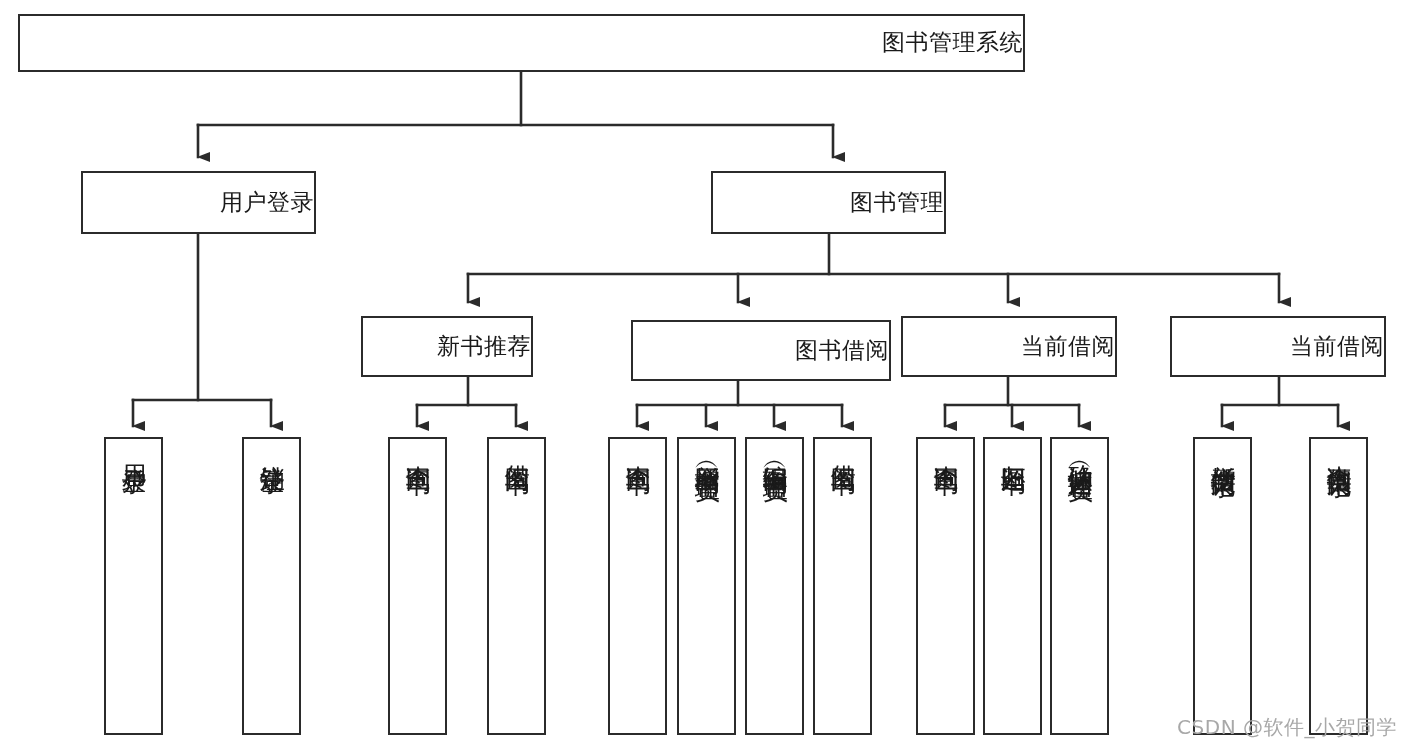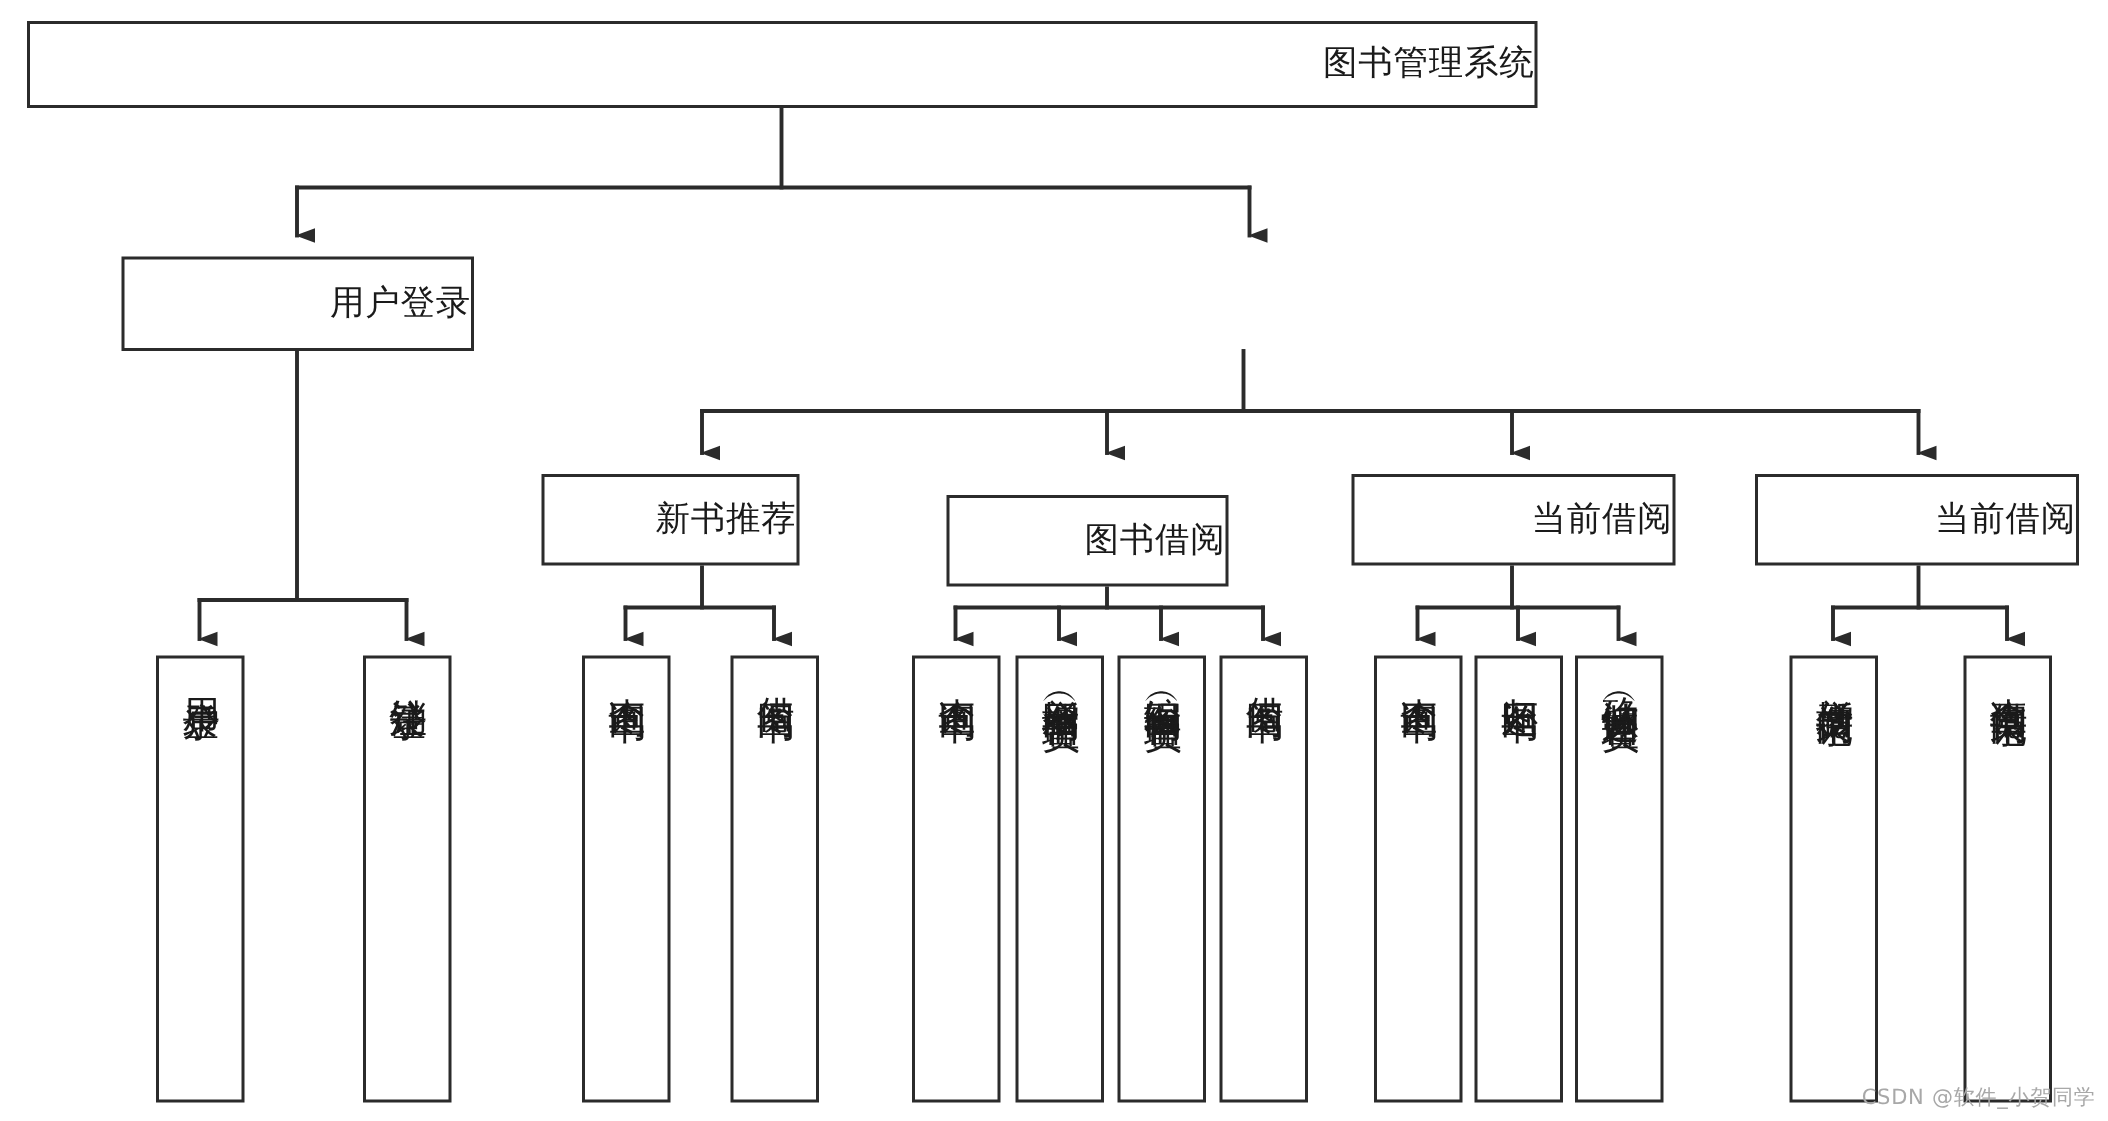--- a/index.html
+++ b/index.html
@@ -52,21 +52,21 @@
     writing-mode: vertical-rl;
     text-orientation: upright;
     font-size: 25px;
     line-height: 1.05;
     letter-spacing: 2px;
   }
   .watermark {
     position: absolute;
     right: 8px;
     bottom: 6px;
-    font-size: 14px;
+    font-size: 20px;
     color: #a8a8a8;
     letter-spacing: 0.5px;
     user-select: none;
     margin-top: 39px;
   }
 </style>
 </head>
 <body>
 
 <div id="canvas">
@@ -121,25 +121,28 @@
     </g>
   </svg>
 
   <div class="node root horiz" style="left:18px; top:14px; width:1007px; height:58px;">
     <span class="lbl">图书管理系统</span>
   </div>
 
   <div class="node horiz" style="left:81px; top:171px; width:235px; height:63px;">
     <span class="lbl">用户登录</span>
   </div>
+  <div class="node horiz" style="left:711px; top:171px; width:235px; height:63px;">
+    <span class="lbl">图书管理</span>
+  </div>
 
   <div class="node horiz" style="left:361px; top:316px; width:172px; height:61px;">
     <span class="lbl">新书推荐</span>
   </div>
-  <div class="node horiz" style="left:631px; top:330px; width:188px; height:61px;">
+  <div class="node horiz" style="left:631px; top:320px; width:260px; height:61px;">
     <span class="lbl">图书借阅</span>
   </div>
   <div class="node horiz" style="left:901px; top:316px; width:216px; height:61px;">
     <span class="lbl">当前借阅</span>
   </div>
   <div class="node horiz" style="left:1170px; top:316px; width:216px; height:61px;">
     <span class="lbl">当前借阅</span>
   </div>
 
   <div class="node vert" style="left:104px; top:437px; width:59px; height:298px;">

